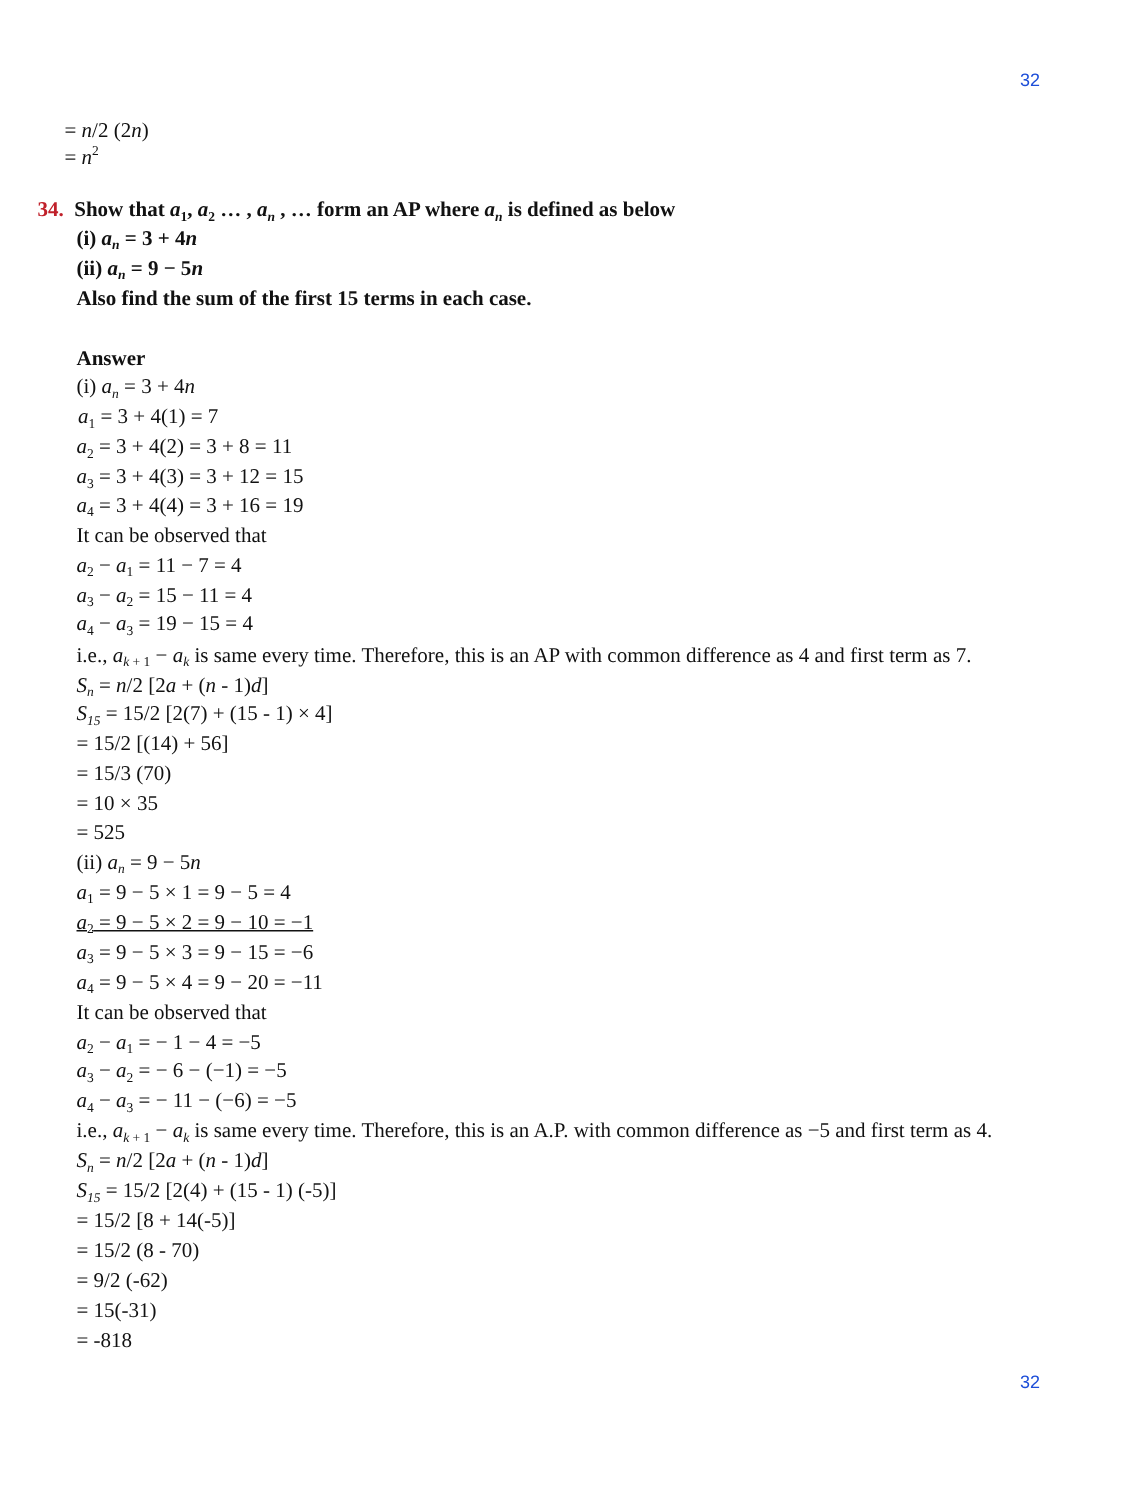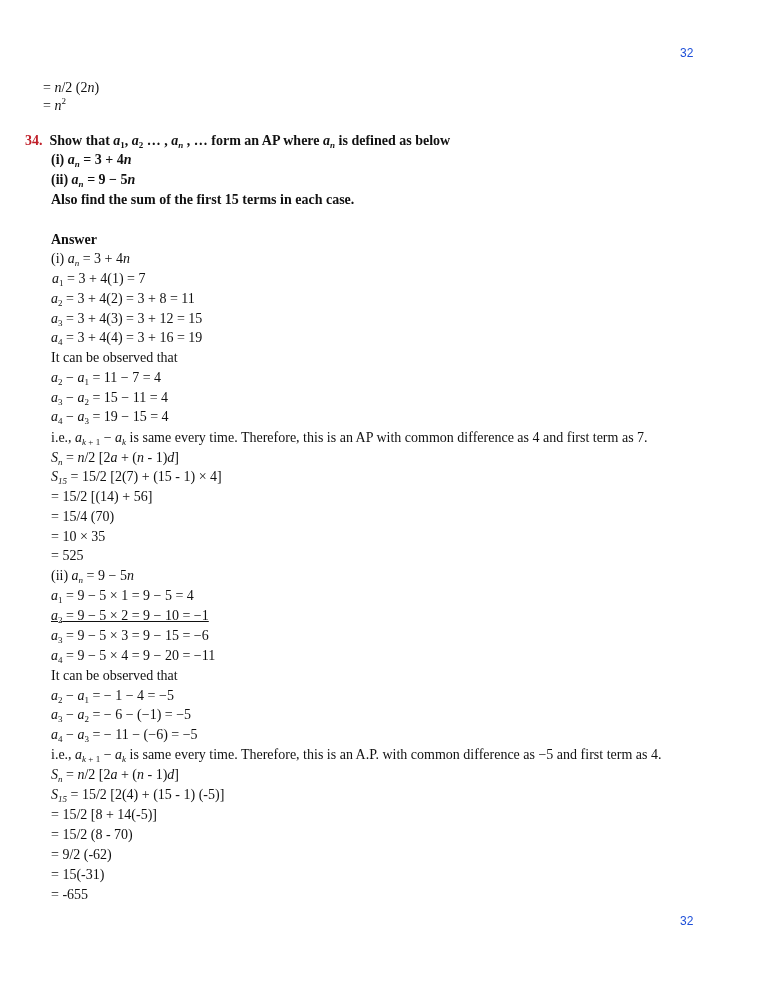--- a/index.html
+++ b/index.html
@@ -36,35 +36,35 @@
 <div class="line" style="left:51px;top:310px;"><i>a</i><sub>3</sub> = 3 + 4(3) = 3 + 12 = 15</div>
 <div class="line" style="left:51px;top:329px;"><i>a</i><sub>4</sub> = 3 + 4(4) = 3 + 16 = 19</div>
 <div class="line" style="left:51px;top:349px;">It can be observed that</div>
 <div class="line" style="left:51px;top:369px;"><i>a</i><sub>2</sub> − <i>a</i><sub>1</sub> = 11 − 7 = 4</div>
 <div class="line" style="left:51px;top:389px;"><i>a</i><sub>3</sub> − <i>a</i><sub>2</sub> = 15 − 11 = 4</div>
 <div class="line" style="left:51px;top:408px;"><i>a</i><sub>4</sub> − <i>a</i><sub>3</sub> = 19 − 15 = 4</div>
 <div class="line" style="left:51px;top:429px;">i.e., <i>a</i><sub><i>k</i> + 1</sub> − <i>a<sub>k</sub></i> is same every time. Therefore, this is an AP with common difference as 4 and first term as 7.</div>
 <div class="line" style="left:51px;top:449px;"><i>S<sub>n</sub></i> = <i>n</i>/2 [2<i>a</i> + (<i>n</i> - 1)<i>d</i>]</div>
 <div class="line" style="left:51px;top:468px;"><i>S<sub>15</sub></i> = 15/2 [2(7) + (15 - 1) × 4]</div>
 <div class="line" style="left:51px;top:488px;">= 15/2 [(14) + 56]</div>
-<div class="line" style="left:51px;top:508px;">= 15/4 (70)</div>
+<div class="line" style="left:51px;top:508px;">= 15/3 (70)</div>
 <div class="line" style="left:51px;top:528px;">= 10 × 35</div>
 <div class="line" style="left:51px;top:547px;">= 525</div>
 
 <div class="line" style="left:51px;top:567px;">(ii) <i>a<sub>n</sub></i> = 9 − 5<i>n</i></div>
 <div class="line" style="left:51px;top:587px;"><i>a</i><sub>1</sub> = 9 − 5 × 1 = 9 − 5 = 4</div>
 <div class="line" style="left:51px;top:607px;text-decoration:underline;"><i>a</i><sub>2</sub> = 9 − 5 × 2 = 9 − 10 = −1</div>
 <div class="line" style="left:51px;top:627px;"><i>a</i><sub>3</sub> = 9 − 5 × 3 = 9 − 15 = −6</div>
 <div class="line" style="left:51px;top:647px;"><i>a</i><sub>4</sub> = 9 − 5 × 4 = 9 − 20 = −11</div>
 <div class="line" style="left:51px;top:667px;">It can be observed that</div>
 <div class="line" style="left:51px;top:687px;"><i>a</i><sub>2</sub> − <i>a</i><sub>1</sub> = − 1 − 4 = −5</div>
 <div class="line" style="left:51px;top:706px;"><i>a</i><sub>3</sub> − <i>a</i><sub>2</sub> = − 6 − (−1) = −5</div>
 <div class="line" style="left:51px;top:726px;"><i>a</i><sub>4</sub> − <i>a</i><sub>3</sub> = − 11 − (−6) = −5</div>
 <div class="line" style="left:51px;top:746px;">i.e., <i>a</i><sub><i>k</i> + 1</sub> − <i>a<sub>k</sub></i> is same every time. Therefore, this is an A.P. with common difference as −5 and first term as 4.</div>
 <div class="line" style="left:51px;top:766px;"><i>S<sub>n</sub></i> = <i>n</i>/2 [2<i>a</i> + (<i>n</i> - 1)<i>d</i>]</div>
 <div class="line" style="left:51px;top:786px;"><i>S<sub>15</sub></i> = 15/2 [2(4) + (15 - 1) (-5)]</div>
 <div class="line" style="left:51px;top:806px;">= 15/2 [8 + 14(-5)]</div>
 <div class="line" style="left:51px;top:826px;">= 15/2 (8 - 70)</div>
 <div class="line" style="left:51px;top:846px;">= 9/2 (-62)</div>
 <div class="line" style="left:51px;top:866px;">= 15(-31)</div>
-<div class="line" style="left:51px;top:886px;">= -655</div>
+<div class="line" style="left:51px;top:886px;">= -818</div>
 
 <div class="page-num bottom">32</div>
 
 </body></html>

